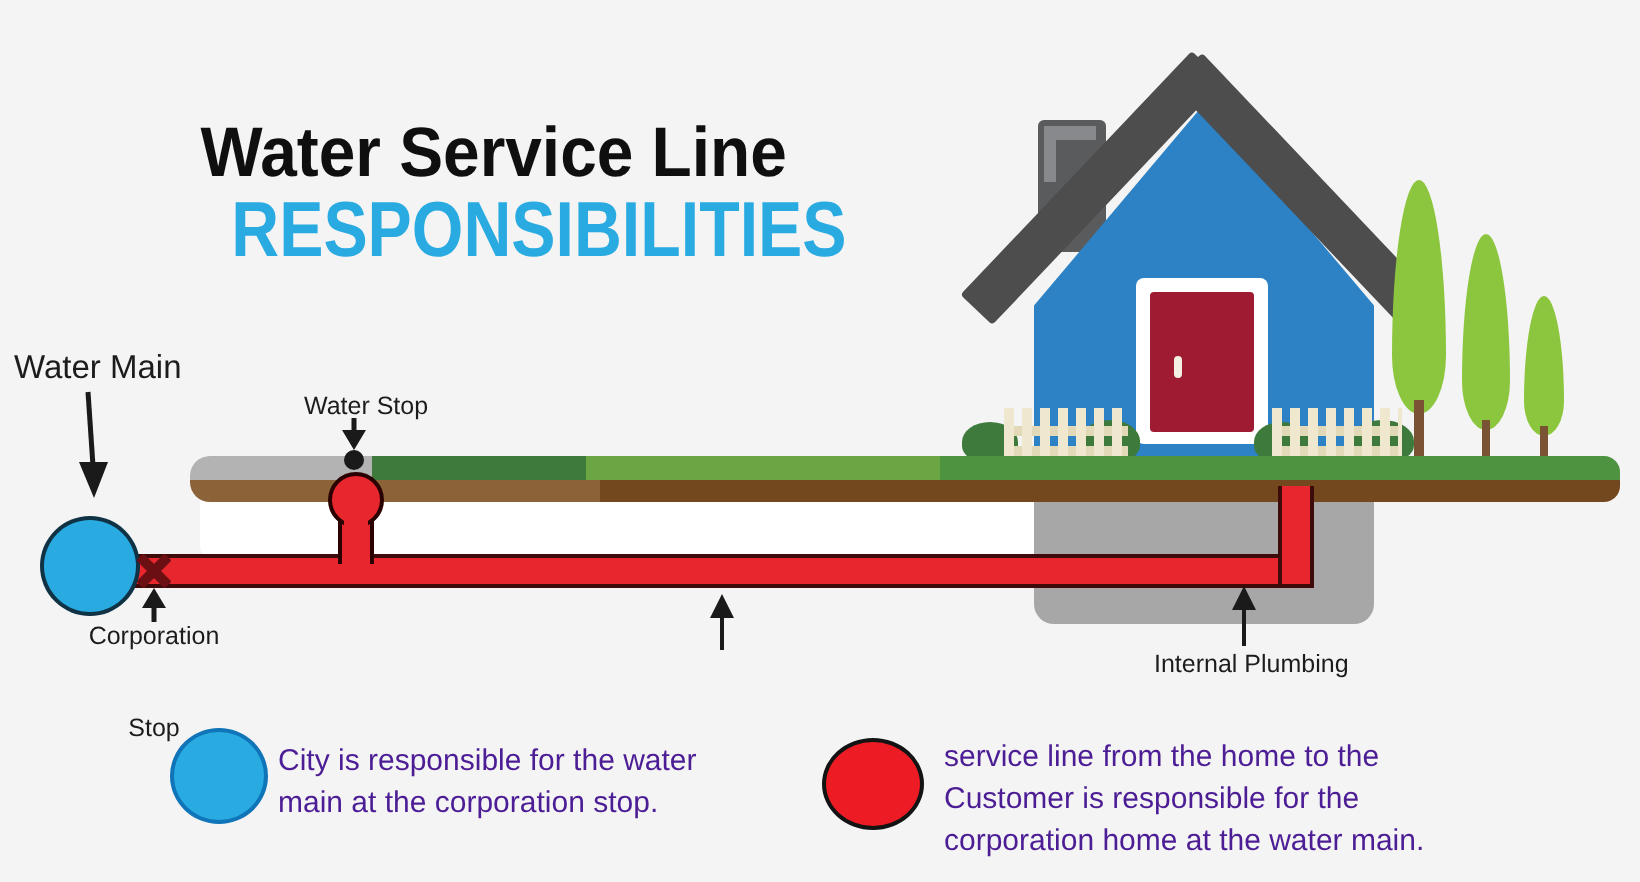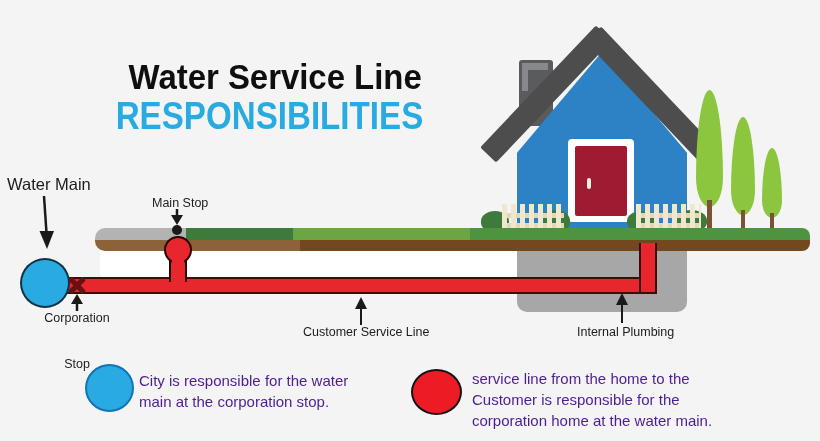--- a/index.html
+++ b/index.html
@@ -22,21 +22,21 @@
   .xbar{position:absolute;left:67px;top:283px;width:20px;height:5px;background:#6B0F12;border-radius:1px;}
   svg{position:absolute;overflow:visible;}
   .legend-text{position:absolute;font-size:15px;line-height:21px;color:#4c1d95;}
   .legend-text span{display:block;}
 </style>
 </head>
 <body>
 
 <div id="stage">
 
-  <div class="abs" style="left:90px;top:57px;width:342px;text-align:right;">
+  <div class="abs" style="left:90px;top:57px;width:342px;text-align:left;">
     <div class="title-line1">Water Service Line</div>
     <div class="title-line2">RESPONSIBILITIES</div>
   </div>
 
   <div class="abs" style="left:100px;top:250px;width:418px;height:29px;background:#FFFFFF;border-radius:0 0 0 6px;z-index:1;"></div>
   <div class="abs" style="left:517px;top:248px;width:170px;height:64px;background:#A7A7A7;border-radius:0 0 10px 10px;z-index:1;"></div>
 
   <div class="abs" style="left:0;top:0;width:820px;height:441px;z-index:2;">
     <div class="abs" style="left:519px;top:60px;width:34px;height:66px;background:#5A5B5D;border-radius:3px 3px 0 0;z-index:2;">
       <div class="abs" style="left:3px;top:3px;width:26px;height:7px;background:#87898C;"></div>
@@ -105,26 +105,25 @@
   <svg style="left:353px;top:297px;z-index:11;" width="16" height="28" viewBox="0 0 16 28">
     <polygon points="8,0 2,12 14,12" fill="#1A1A1A"></polygon>
     <line x1="8" y1="9" x2="8" y2="28" stroke="#1A1A1A" stroke-width="2"></line>
   </svg>
   <svg style="left:614px;top:293px;z-index:11;" width="16" height="30" viewBox="0 0 16 30">
     <polygon points="8,0 2,12 14,12" fill="#1A1A1A"></polygon>
     <line x1="8" y1="9" x2="8" y2="30" stroke="#1A1A1A" stroke-width="2"></line>
   </svg>
 
   <div class="lbl" style="left:7px;top:177px;font-size:16.5px;">Water Main</div>
-  <div class="lbl" style="left:152px;top:196px;">Main Stop</div>
+  <div class="lbl" style="left:152px;top:196px;">Water Stop</div>
   <div class="lbl" style="left:38px;top:311px;width:78px;text-align:center;white-space:normal;line-height:15px;">
     <span style="display:block;">Corporation</span>
     <span style="display:block;margin-top:31px;">Stop</span>
   </div>
-  <div class="lbl" style="left:303px;top:325px;">Customer Service Line</div>
   <div class="lbl" style="left:577px;top:325px;">Internal Plumbing</div>
 
   <div class="abs" style="left:85px;top:364px;width:49px;height:48px;background:#29ABE2;border:2px solid #0F74B8;border-radius:50%;box-sizing:border-box;z-index:11;"></div>
   <div class="legend-text" style="left:139px;top:370px;">
     <span>City is responsible for the water</span>
     <span>main at the corporation stop.</span>
   </div>
   <div class="abs" style="left:411px;top:369px;width:51px;height:46px;background:#ED1C24;border:2px solid #131313;border-radius:50%;box-sizing:border-box;z-index:11;"></div>
   <div class="legend-text" style="left:472px;top:368px;">
     <span>service line from the home to the</span>

